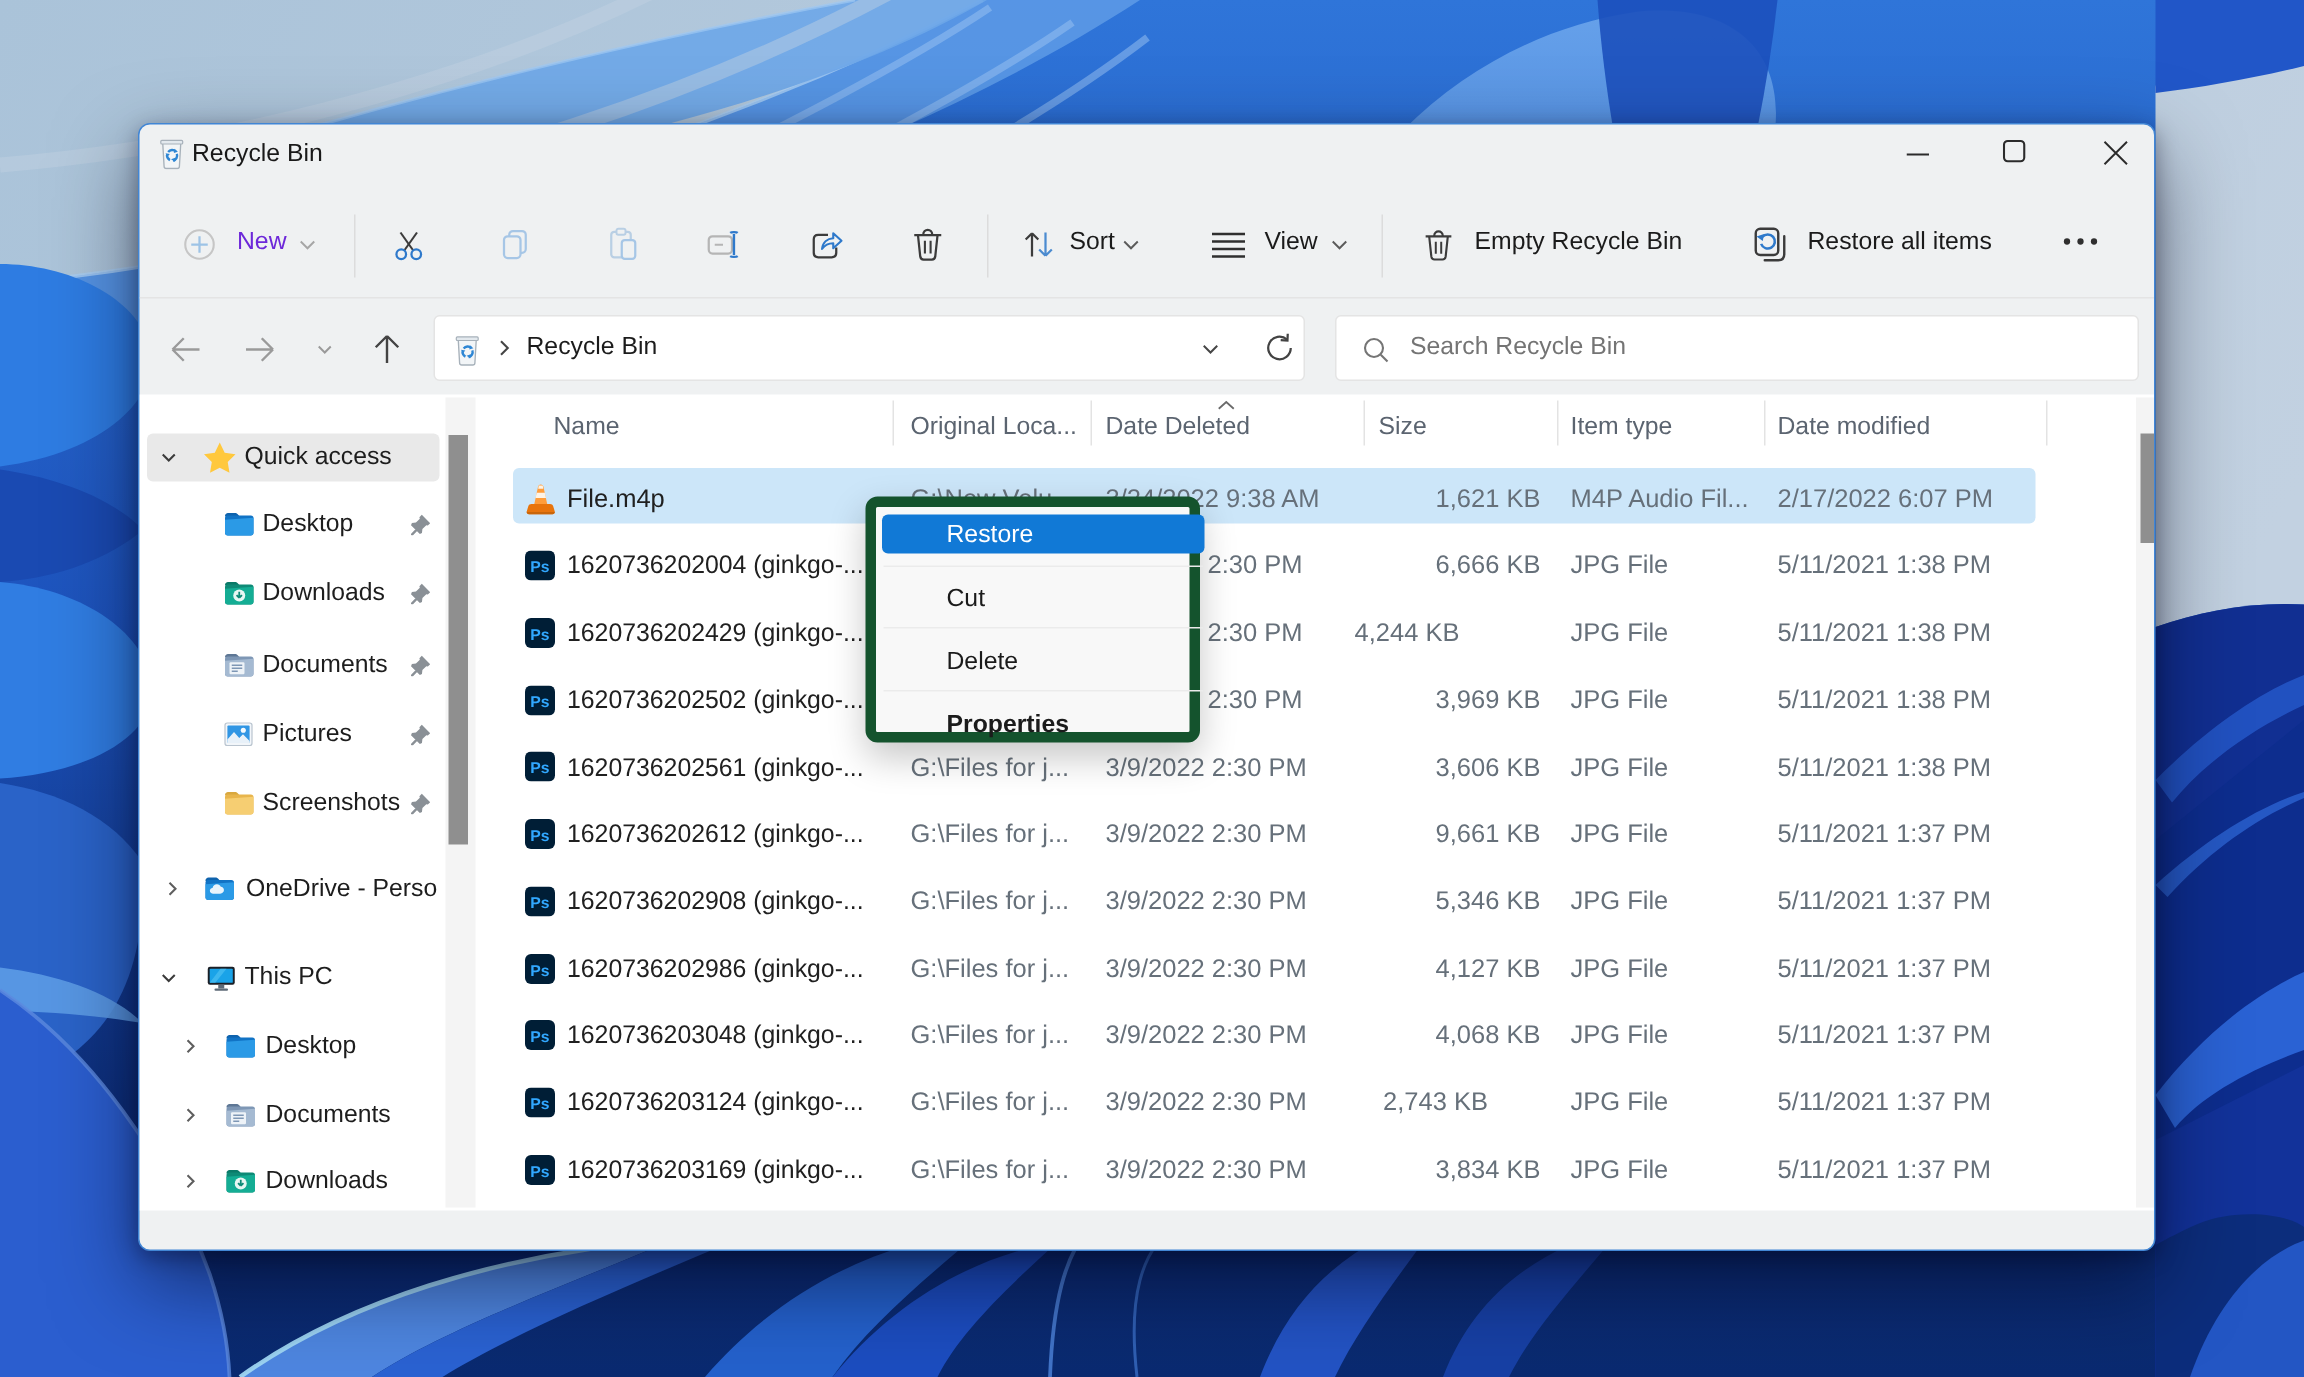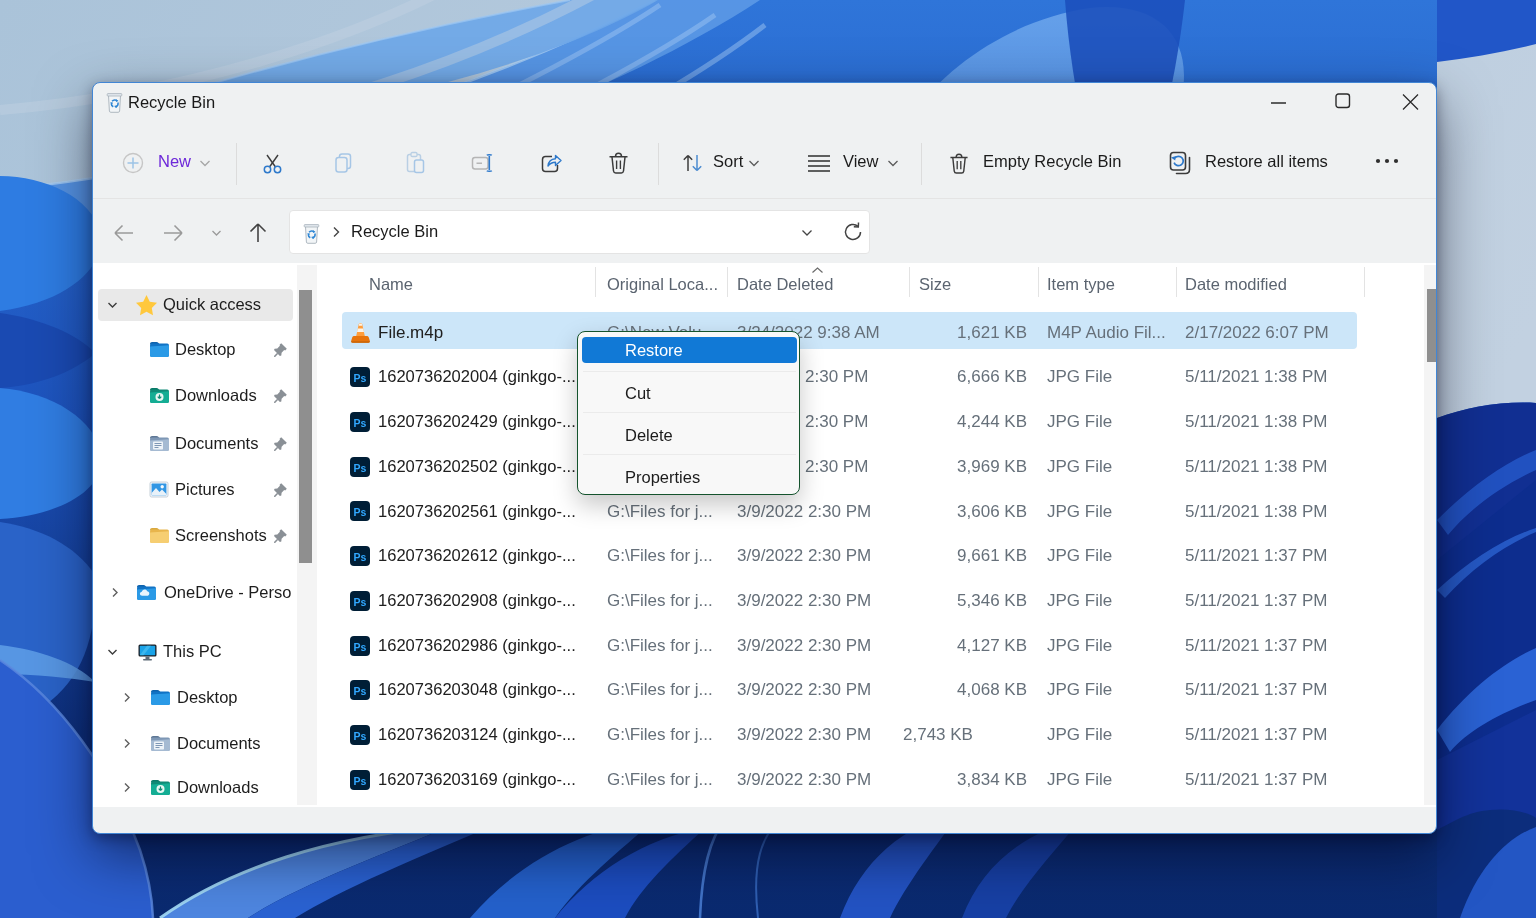--- a/index.html
+++ b/index.html
@@ -34,21 +34,21 @@
   .hdrtxt { position:absolute; top:12px; font-size:16.5px; color:#5b6470; white-space:nowrap; }
   .hsep { position:absolute; top:4px; width:1px; height:30px; background:#e3e3e3; }
   .row-name { position:absolute; font-size:17px; color:#202020; white-space:nowrap; }
   .row-g { position:absolute; font-size:17px; color:#66707a; white-space:nowrap; }
 
   .statusbar { position:absolute; left:0; top:724px; width:100%; height:27px; border-top:1px solid #e7e7e7; background:#eff1f2; border-radius:0 0 8px 8px; font-size:15px; color:#333b44; }
 
   
   .menu {
     position:absolute; left:577px; top:331px; width:223px; height:164px;
-    background:#f8f8f8; border:1px solid #14532d; border-radius:8px;
+    background:#f8f8f8; border:7px solid #14532d; border-radius:8px;
     box-shadow:0 10px 24px rgba(0,0,0,0.22);
   }
   .mi { position:absolute; left:47px; font-size:16.5px; color:#1b1b1b; }
   .msep { position:absolute; left:5px; width:213px; height:1px; background:#ebebeb; }
 </style>
 </head>
 <body>
 
 <svg class="wp" width="1536" height="918" viewBox="0 0 1536 918">
   <defs>
@@ -278,20 +278,27 @@
         </svg>
       <div class="abs" style="left:61px; top:11px; font-size:16.5px; color:#1b1b1b;">Recycle Bin</div>
       <svg class="abs" style="left:511px; top:18px;" width="12" height="8" viewBox="0 0 12 8">
           <path d="M 1.5,1.5 L 6,6 L 10.5,1.5" fill="none" stroke="#454545" stroke-width="1.3"></path>
         </svg>
       <svg class="abs" style="left:552px; top:10px;" width="22" height="22" viewBox="0 0 22 22">
         <path d="M 18.5,11 A 7.5,7.5 0 1 1 16,5.4" fill="none" stroke="#434343" stroke-width="1.5"></path>
         <path d="M 16.5,1.5 L 16.3,6 L 11.8,5.7" fill="none" stroke="#434343" stroke-width="1.5"></path>
       </svg>
     </div>
+    <div class="searchbox">
+      <svg class="abs" style="left:17px; top:13px;" width="19" height="19" viewBox="0 0 19 19">
+        <circle cx="8" cy="8" r="6" fill="none" stroke="#757575" stroke-width="1.4"></circle>
+        <path d="M 12.5,12.5 L 17,17" stroke="#757575" stroke-width="1.4"></path>
+      </svg>
+      <div class="abs" style="left:49px; top:11px; font-size:16.5px; color:#747474;">Search Recycle Bin</div>
+    </div>
   </div>
 
   <div class="content">
 
     <div class="abs" style="left:5px; top:26px; width:195px; height:32px; background:#e9e9e9; border-radius:4px;"></div>
     <div id="sidebar">
         <svg class="abs" style="left:14px; top:38px;" width="11" height="8" viewBox="0 0 11 8">
           <path d="M 1.5,2 L 5.5,6 L 9.5,2" fill="none" stroke="#3c3c3c" stroke-width="1.4"></path>
         </svg>
         <svg class="abs" style="left:42px; top:31px;" width="23" height="22" viewBox="0 0 23 22">
@@ -461,21 +468,21 @@
         <div class="row-g" style="left:810px; top:104.3px; width:124px; text-align:right;">6,666 KB</div>
         <div class="row-g" style="left:954px; top:104.3px;">JPG File</div>
         <div class="row-g" style="left:1092px; top:104.3px;">5/11/2021 1:38 PM</div>
         <svg class="abs" style="left:257px; top:149.04999999999998px;" width="20" height="20" viewBox="0 0 20 20">
   <rect width="20" height="20" rx="4" fill="#001e36"></rect>
   <text x="10" y="14.5" font-size="10.5" font-weight="bold" fill="#31a8ff" text-anchor="middle" font-family="Liberation Sans, sans-serif">Ps</text>
 </svg>
         <div class="row-name" style="left:285px; top:149.0px;transform:scaleX(0.973);transform-origin:0 50%;">1620736202429 (ginkgo-...</div>
         <div class="row-g" style="left:514px; top:149.0px;">G:\Files for j...</div>
         <div class="row-g" style="left:712px; top:149.0px;">2:30 PM</div>
-        <div class="row-g" style="left:810px; top:149.0px; width:124px; text-align:right;">4,244 KB</div>
+        <div class="row-g" style="left:810px; top:149.0px; width:124px; ">4,244 KB</div>
         <div class="row-g" style="left:954px; top:149.0px;">JPG File</div>
         <div class="row-g" style="left:1092px; top:149.0px;">5/11/2021 1:38 PM</div>
         <svg class="abs" style="left:257px; top:193.75000000000003px;" width="20" height="20" viewBox="0 0 20 20">
   <rect width="20" height="20" rx="4" fill="#001e36"></rect>
   <text x="10" y="14.5" font-size="10.5" font-weight="bold" fill="#31a8ff" text-anchor="middle" font-family="Liberation Sans, sans-serif">Ps</text>
 </svg>
         <div class="row-name" style="left:285px; top:193.8px;transform:scaleX(0.973);transform-origin:0 50%;">1620736202502 (ginkgo-...</div>
         <div class="row-g" style="left:514px; top:193.8px;">G:\Files for j...</div>
         <div class="row-g" style="left:712px; top:193.8px;">2:30 PM</div>
         <div class="row-g" style="left:810px; top:193.8px; width:124px; text-align:right;">3,969 KB</div>
@@ -531,21 +538,21 @@
         <div class="row-g" style="left:810px; top:417.3px; width:124px; text-align:right;">4,068 KB</div>
         <div class="row-g" style="left:954px; top:417.3px;">JPG File</div>
         <div class="row-g" style="left:1092px; top:417.3px;">5/11/2021 1:37 PM</div>
         <svg class="abs" style="left:257px; top:461.95000000000005px;" width="20" height="20" viewBox="0 0 20 20">
   <rect width="20" height="20" rx="4" fill="#001e36"></rect>
   <text x="10" y="14.5" font-size="10.5" font-weight="bold" fill="#31a8ff" text-anchor="middle" font-family="Liberation Sans, sans-serif">Ps</text>
 </svg>
         <div class="row-name" style="left:285px; top:462.0px;transform:scaleX(0.973);transform-origin:0 50%;">1620736203124 (ginkgo-...</div>
         <div class="row-g" style="left:514px; top:462.0px;">G:\Files for j...</div>
         <div class="row-g" style="left:644px; top:462.0px;">3/9/2022 2:30 PM</div>
-        <div class="row-g" style="left:810px; top:462.0px; width:124px; ">2,743 KB</div>
+        <div class="row-g" style="left:775px; top:462.0px; width:124px; text-align:right;">2,743 KB</div>
         <div class="row-g" style="left:954px; top:462.0px;">JPG File</div>
         <div class="row-g" style="left:1092px; top:462.0px;">5/11/2021 1:37 PM</div>
         <svg class="abs" style="left:257px; top:506.65px;" width="20" height="20" viewBox="0 0 20 20">
   <rect width="20" height="20" rx="4" fill="#001e36"></rect>
   <text x="10" y="14.5" font-size="10.5" font-weight="bold" fill="#31a8ff" text-anchor="middle" font-family="Liberation Sans, sans-serif">Ps</text>
 </svg>
         <div class="row-name" style="left:285px; top:506.6px;transform:scaleX(0.973);transform-origin:0 50%;">1620736203169 (ginkgo-...</div>
         <div class="row-g" style="left:514px; top:506.6px;">G:\Files for j...</div>
         <div class="row-g" style="left:644px; top:506.6px;">3/9/2022 2:30 PM</div>
         <div class="row-g" style="left:810px; top:506.6px; width:124px; text-align:right;">3,834 KB</div>
@@ -560,14 +567,14 @@
 </div>
 
 <div class="menu">
   <div class="abs" style="left:4px; top:5px; width:215px; height:26px; background:#1179d6; border-radius:4px;"></div>
   <div class="mi" style="top:9px; color:#ffffff;">Restore</div>
   <div class="msep" style="top:39px;"></div>
   <div class="mi" style="top:52px;">Cut</div>
   <div class="msep" style="top:80px;"></div>
   <div class="mi" style="top:94px;">Delete</div>
   <div class="msep" style="top:122px;"></div>
-  <div class="mi" style="top:136px; font-weight:normal;text-align:right;">Properties</div>
+  <div class="mi" style="top:136px; font-weight:bold;text-align:right;">Properties</div>
 </div>
 
 </body></html>

